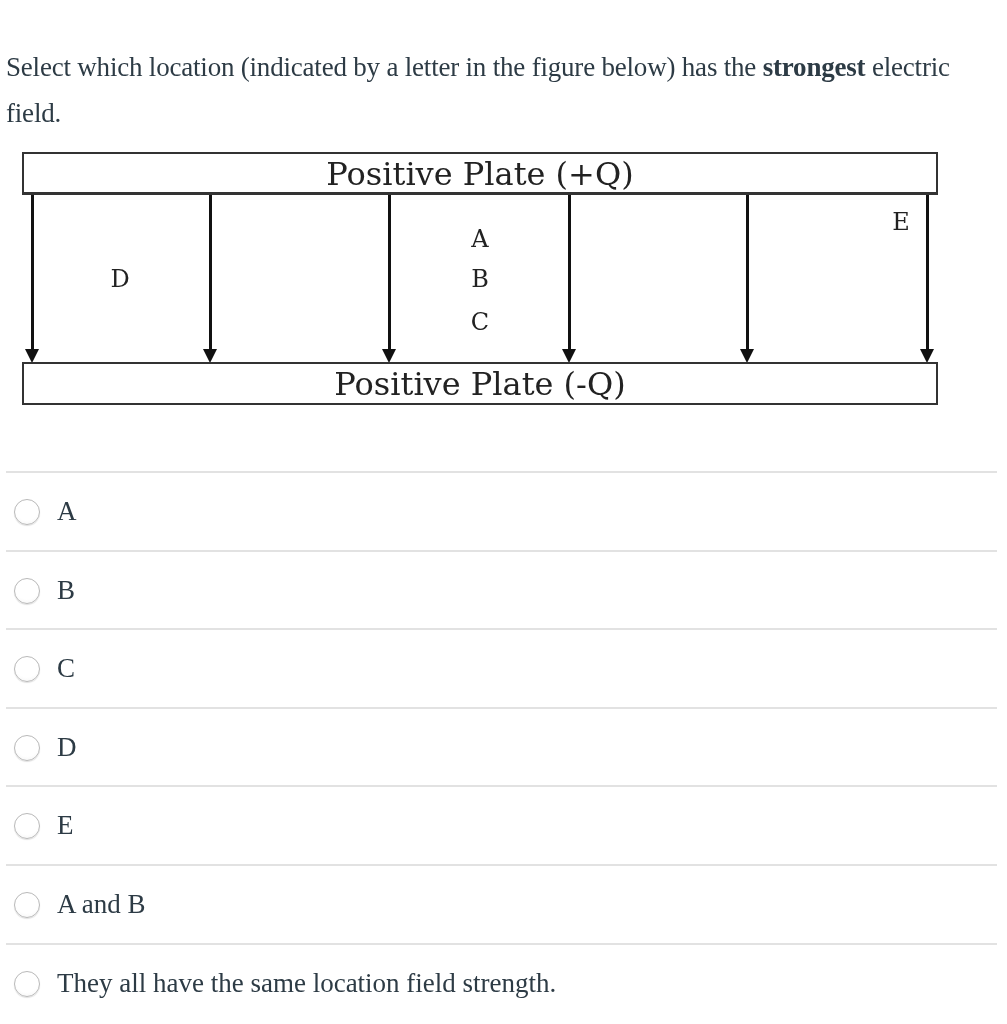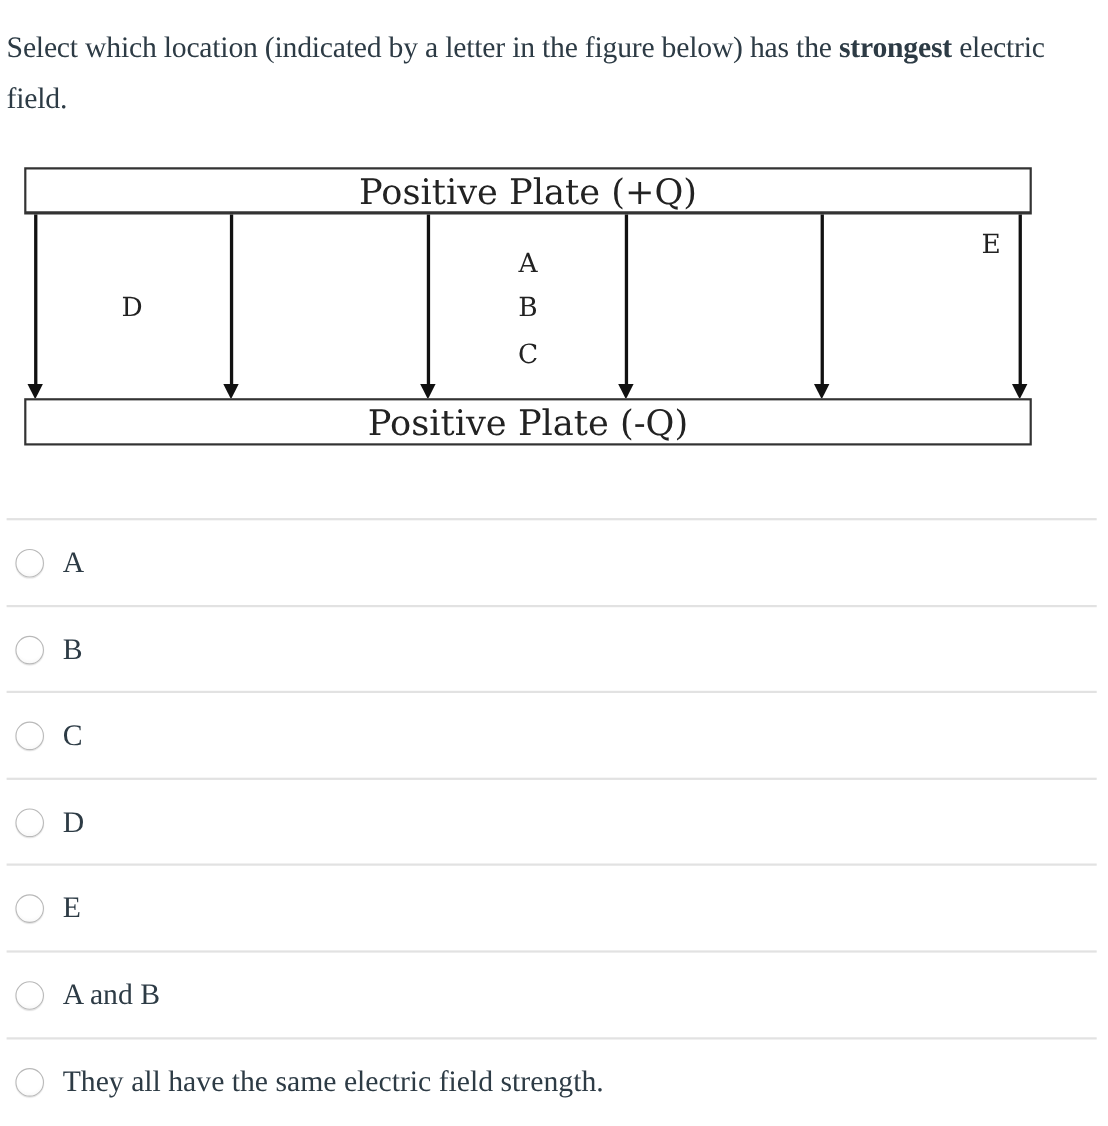--- a/index.html
+++ b/index.html
@@ -3,21 +3,21 @@
 <meta charset="utf-8">
 <style>
   * { box-sizing: border-box; }
   html, body { margin: 0; padding: 0; background: #ffffff; }
   body {
     width: 1007px; height: 1024px; position: relative; overflow: hidden;
     font-family: "Liberation Serif", "DejaVu Serif", serif;
     color: #2d3b45;
   }
   .question {
-    position: absolute; left: 6px; top: 20px; width: 990px;
+    position: absolute; left: 6px; top: 44px; width: 990px;
     font-size: 27px; line-height: 46px; color: #2d3b45;
     letter-spacing: -0.2px;
   }
   .question b { font-weight: bold; }
 
   .figure {
     position: absolute; left: 22px; top: 152px; width: 916px; height: 256px;
     font-family: "DejaVu Serif", "Liberation Serif", serif;
     color: #222;
   }
@@ -109,15 +109,15 @@
   <label class="option">
     <span class="radio"></span>
     <span class="opt-label">E</span>
   </label>
   <label class="option">
     <span class="radio"></span>
     <span class="opt-label">A and B</span>
   </label>
   <label class="option last">
     <span class="radio"></span>
-    <span class="opt-label">They all have the same electric field strength.</span>
+    <span class="opt-label">They all have the same location field strength.</span>
   </label>
 </div>
 
 </body></html>

